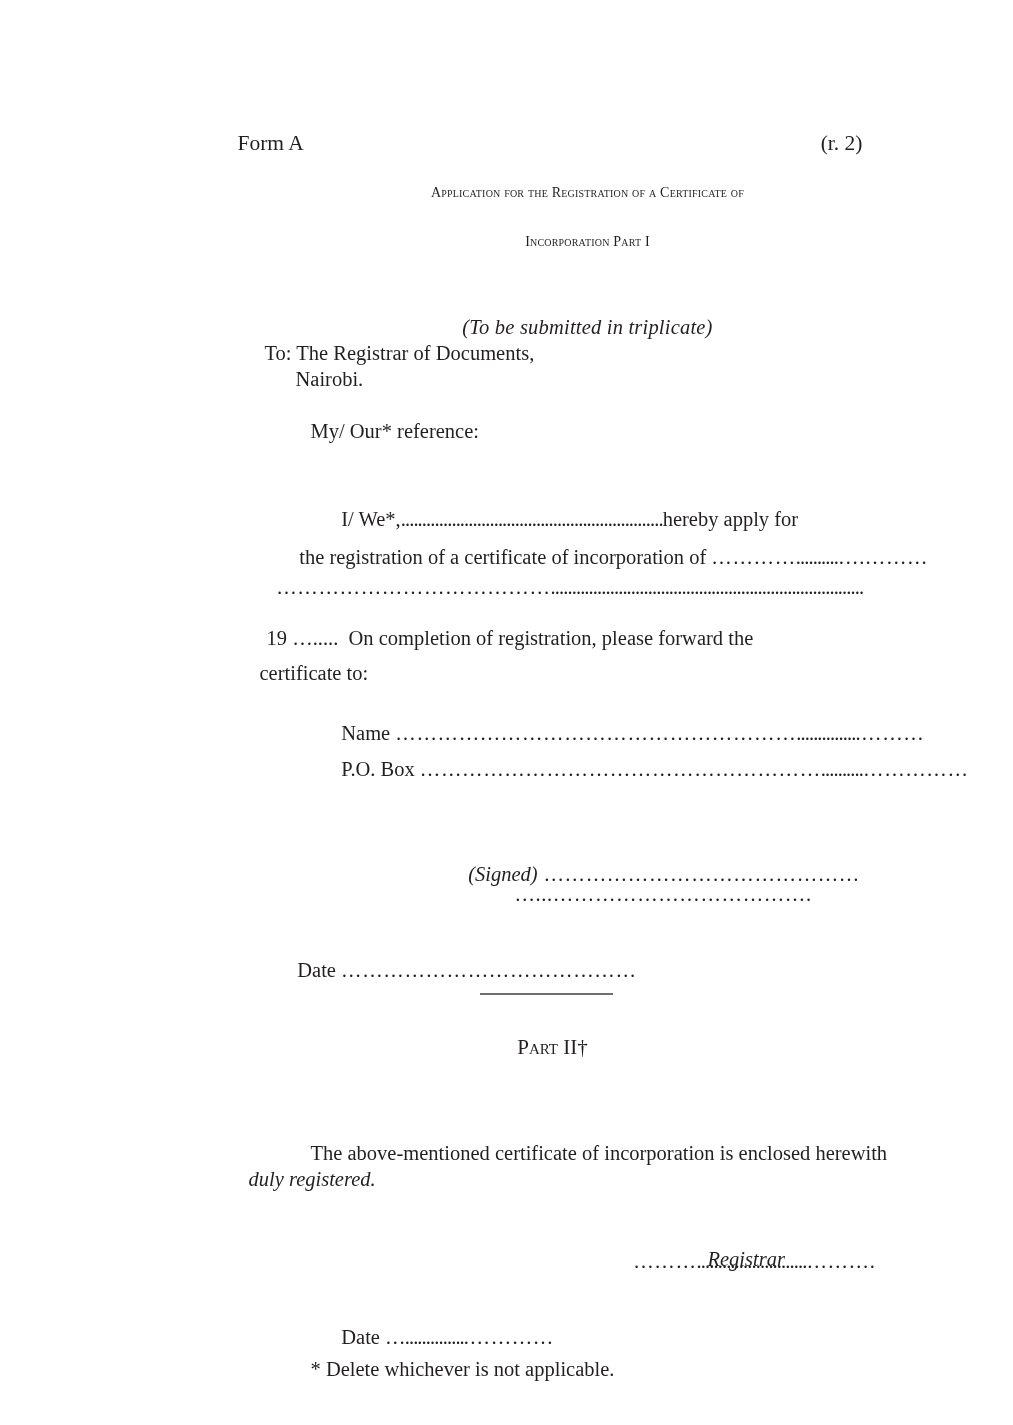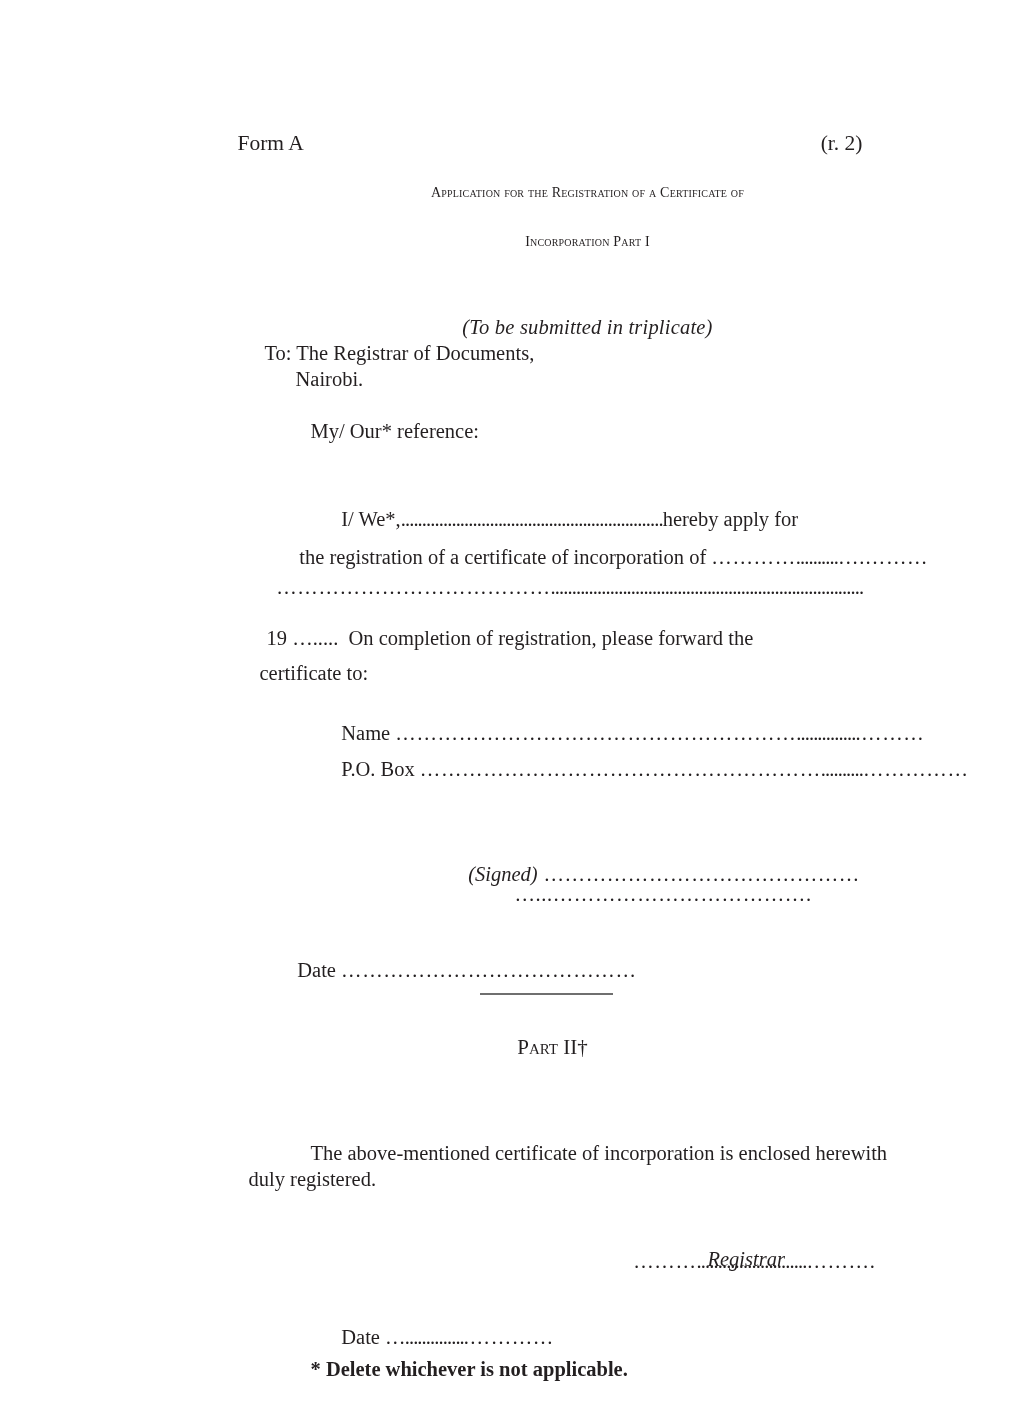--- a/index.html
+++ b/index.html
@@ -107,21 +107,20 @@
   }
 
   
   .footnotes {
     position: absolute;
     left: 73px;
     top: 1358px;
     width: 700px;
     font-size: 20.5px;
     display: flex;
-    font-weight: bold;
   }
   .footnotes .fn-left { width: 392px; }
 </style>
 </head>
 <body>
 
 <div class="page">
   <div class="sheet">
 
     <div class="header-row">
@@ -170,21 +169,21 @@
 
     <div class="ln" style="left:29px; top:931px;">
       <span>Date </span><span class="dots-wide">……………………………………</span>
     </div>
 
     <div class="rule" style="left:242px; top:993px; width:133px;"></div>
 
     <div class="part2">Part II†</div>
 
     <div class="ln" style="left:73px; top:1140px;">The above-mentioned certificate of incorporation is enclosed herewith</div>
-    <div class="ln" style="left:11px; top:1166px;">duly registered.</div>
+    <div class="ln" style="left:11px; top:1166px;font-style:italic;">duly registered.</div>
 
     <div class="ln" style="left:365px; top:1222px;">
       <span class="dots-wide">………</span><span class="dots-tight">..........................</span><span class="dots-wide">……….</span>
     </div>
     <div class="ln ital" style="left:470px; top:1246px;">Registrar</div>
 
     <div class="ln" style="left:73px; top:1298px;text-align:center;">
       <span>Date </span><span class="dots-tight">…..............</span><span class="dots-wide">.…………</span>
     </div>
 

